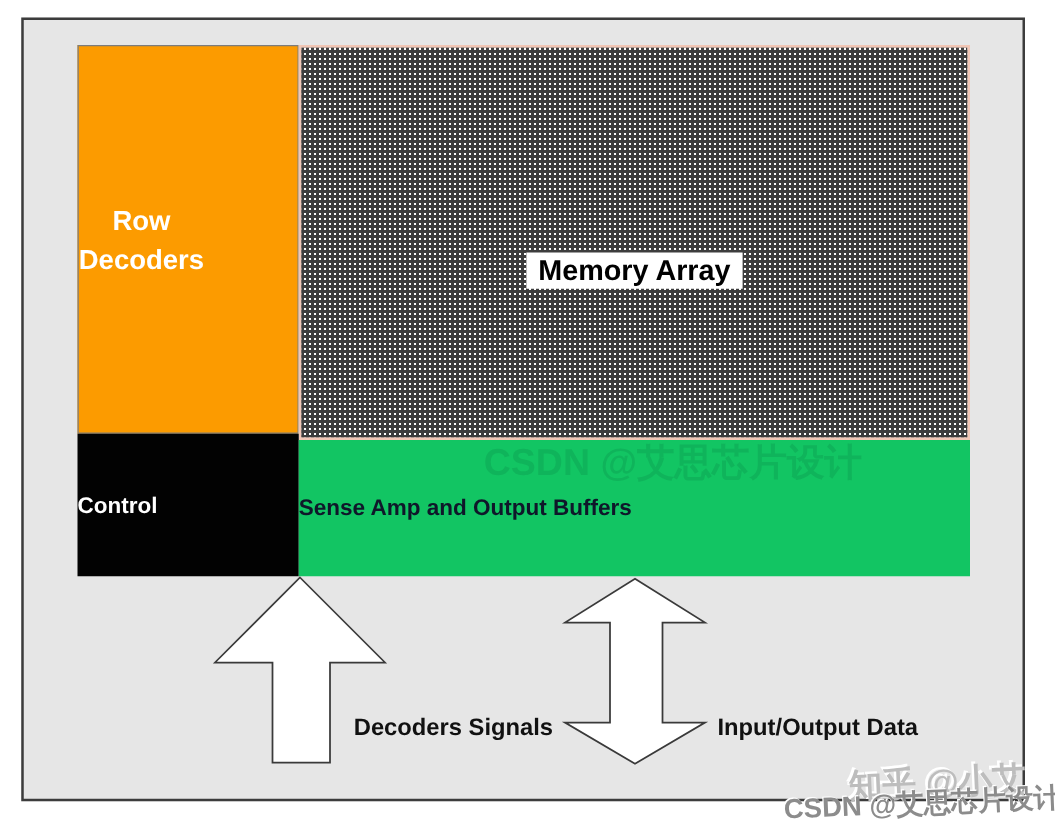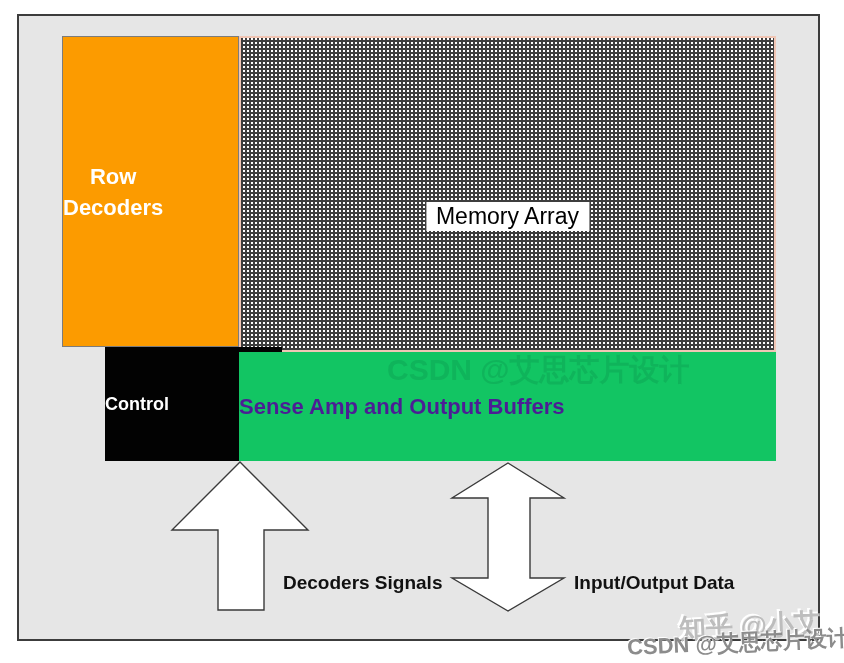--- a/index.html
+++ b/index.html
@@ -20,42 +20,41 @@
     background:var(--orange, #fc9b00);
     border:1px solid #7c7c7c;
   }
   .row-decoders .lbl {
     color:#ffffff; font-weight:bold; font-size:22px; line-height:31px;
     text-align:center; white-space:pre-line;
   }
   .control-block {
     left:62px; top:347px; width:177px; height:114px;
     background:#020202;
-    margin-left:43px;
   }
   .control-block .lbl { color:#ffffff; font-weight:bold; font-size:18px; }
   .memory-array {
     left:239px; top:36px; width:537px; height:316px;
     background-color:#ffffff;
     background-image:
       repeating-linear-gradient(0deg,  var(--gridLine,#3d3d3d) 0 2px, transparent 2px 4px),
       repeating-linear-gradient(90deg, var(--gridLine,#3d3d3d) 0 2px, transparent 2px 4px);
     border:2px solid #f1c6b5;
   }
   .mem-label {
     position:absolute; left:50%; top:164px; transform:translateX(-50%);
     background:#ffffff; color:#000000;
-    font-weight:normal; font-size:23px; padding:1px 10px; white-space:nowrap;
+    font-weight:bold; font-size:23px; padding:1px 10px; white-space:nowrap;
   }
   .sense-amp {
     left:239px; top:352px; width:537px; height:109px;
     background:var(--green, #12c563);
     overflow:hidden;
   }
-  .sense-amp .lbl { color:#4c1d95; font-weight:bold; font-size:22px; position:relative; z-index:2; }
+  .sense-amp .lbl { color:#0f172a; font-weight:bold; font-size:18px; position:relative; z-index:2; }
   .ghost-mark {
     position:absolute; left:148px; top:-2px; z-index:1;
     font-size:30px; font-weight:bold; color:rgba(0,80,40,0.14);
     white-space:nowrap; pointer-events:none;
   }
   .arrows-layer { position:absolute; left:0; top:0; width:844px; height:663px; pointer-events:none; }
   .arrow-label {
     position:absolute; color:#111111; font-weight:bold; font-size:19px; white-space:nowrap;
   }
   .lbl-control-signals { left:283px; top:572px; }

